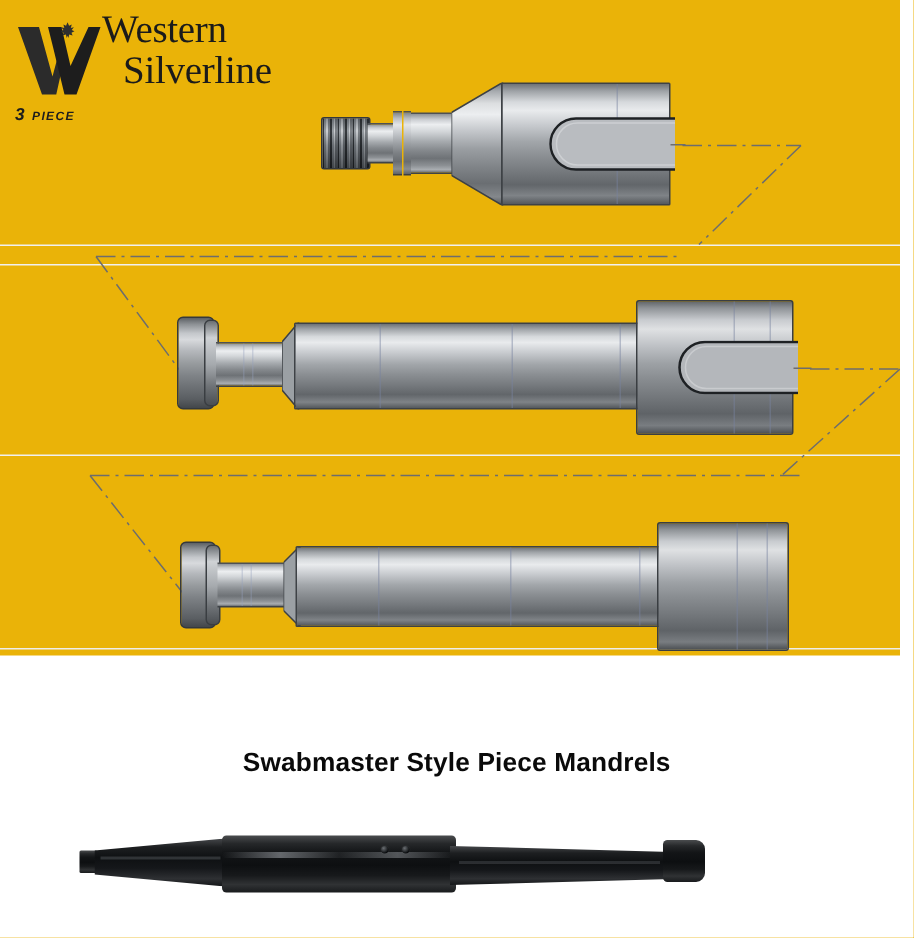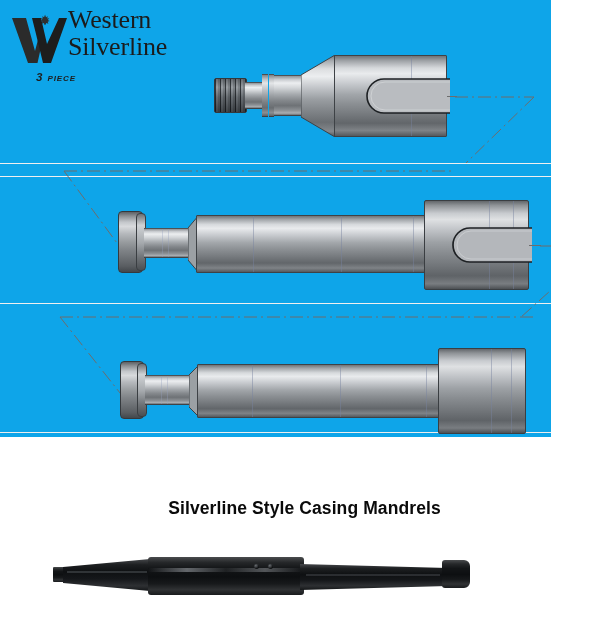--- a/index.html
+++ b/index.html
@@ -7,43 +7,43 @@
   body{
     width:609px;height:625px;
     background:#ffffff;
     font-family:"Liberation Sans", sans-serif;
     overflow:hidden;
     position:relative;
   }
 
   
   #drawing-panel{
-    position:absolute;left:0;top:0;width:551px;height:437px;
-    background:#0ea5e9;
+    position:absolute;left:0;top:0;width:600px;height:437px;
+    background:#eab308;
     overflow:hidden;
   }
 
   
   #brand{
     position:absolute;left:8px;top:4px;width:210px;height:64px;
   }
   #logo-mark{
     position:absolute;left:2px;top:10px;width:62px;height:50px;
   }
   #brand-words{
     position:absolute;left:60px;top:2px;
     font-family:"Liberation Serif", serif;
     font-size:26px;line-height:27px;
     color:#1b1b1b;
     letter-spacing:-0.2px;
   }
-  #brand-words .l2{display:block;}
+  #brand-words .l2{display:block;margin-left:14px;}
 
   #subtitle{
-    position:absolute;left:36px;top:70px;
+    position:absolute;left:10px;top:70px;
     font-family:"Liberation Sans", sans-serif;
     font-style:italic;
     font-size:11px;
     line-height:15px;
     letter-spacing:0.9px;
     color:#1d1d1d;
     font-variant:small-caps;
     font-weight:600;
     text-transform:lowercase;
   }
@@ -333,21 +333,21 @@
       <div class="vline" style="left:228px;"></div>
     </div>
     <div class="endcap" style="position:absolute;left:438px;top:348px;width:88px;height:86px;border-radius:2px;">
       <div class="vline" style="left:52px;"></div>
       <div class="vline" style="left:72px;"></div>
     </div>
   </div>
 
 </div>
 
-<div id="section-title">Silverline Style Casing Mandrels</div>
+<div id="section-title">Swabmaster Style Piece Mandrels</div>
 
 <div id="photo">
 
   <div class="blk" style="left:53px;top:27px;width:12px;height:15px;border-radius:1px;"></div>
 
   <svg style="position:absolute;left:63px;top:19px;width:87px;height:32px;">
     <defs>
       <linearGradient id="sg" x1="0" y1="0" x2="0" y2="1">
         <stop offset="0%" stop-color="#45474a"></stop>
         <stop offset="18%" stop-color="#1d1f21"></stop>

